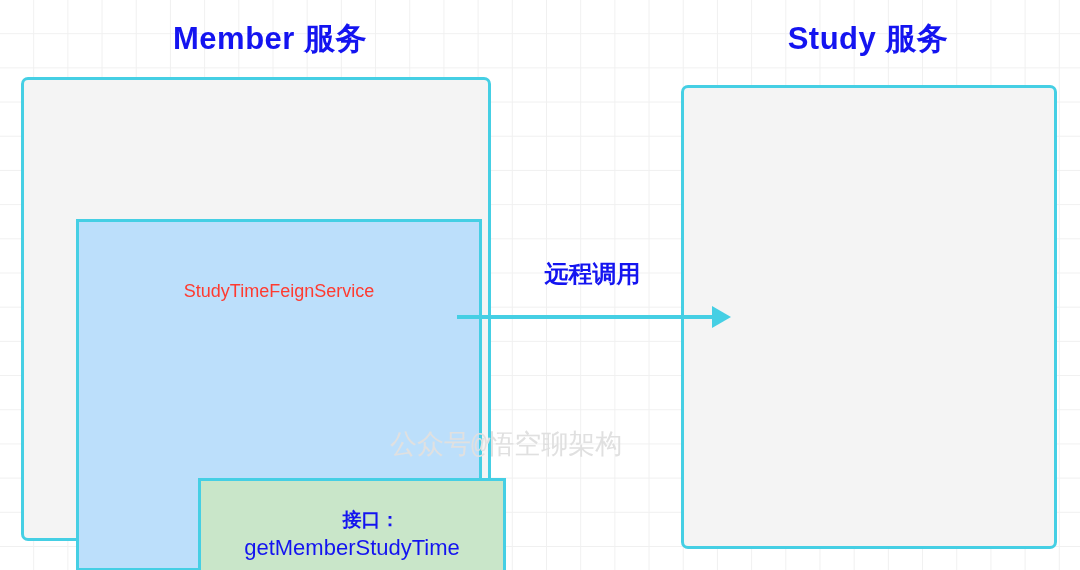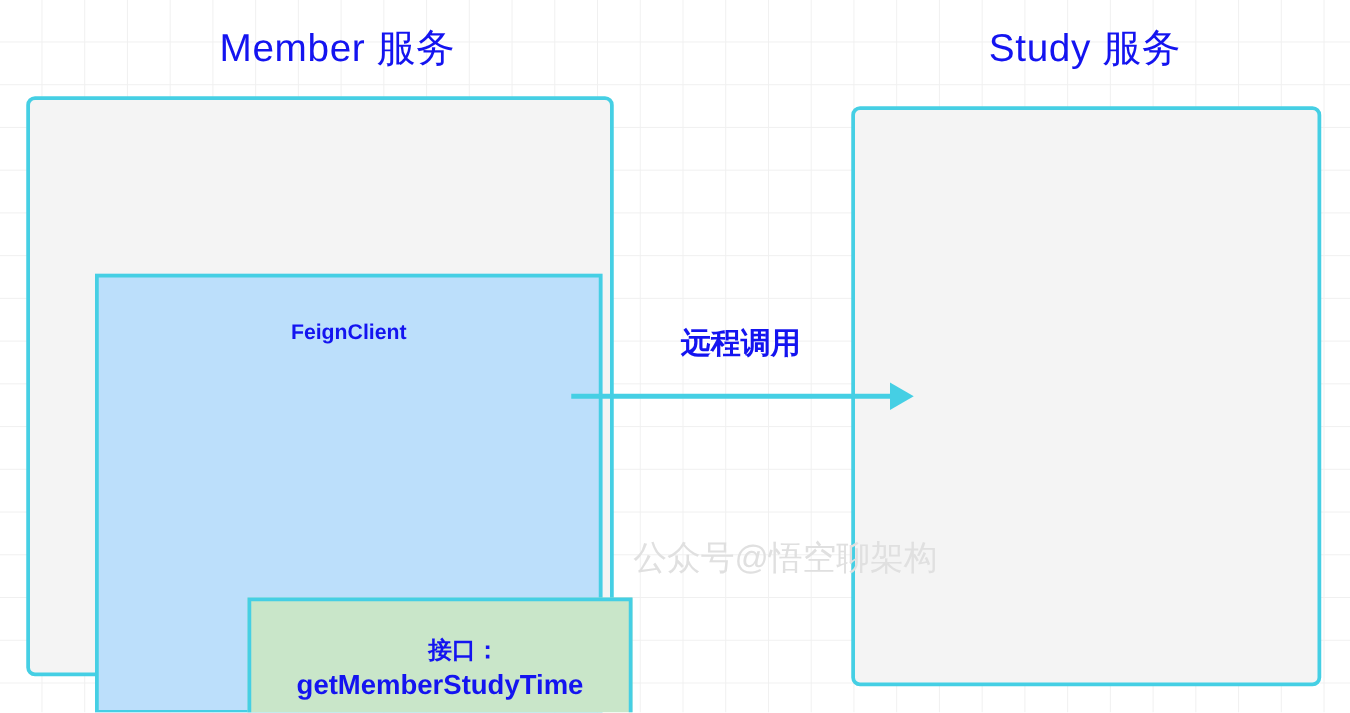--- a/index.html
+++ b/index.html
@@ -18,21 +18,21 @@
     background-size: 34.2px 34.2px;
     background-position: -1px -1px;
     overflow: hidden;
     font-family: "Liberation Sans", "DejaVu Sans", sans-serif;
   }
 
   .title {
     position: absolute;
     color: #1414f0;
     font-size: 31px;
-    font-weight: normal;
+    font-weight: bold;
     letter-spacing: 0.5px;
     white-space: nowrap;
     text-align: center;
   }
   #title-member { left: 120px; top: 18px; width: 300px; }
   #title-study  { left: 718px; top: 18px; width: 300px; text-align: center; }
 
   .service-box {
     position: absolute;
     background: #f4f4f4;
@@ -73,21 +73,21 @@
     font-weight: bold;
   }
   #feign-client-service {
     top: 59px;
     font-size: 18px;
     color: #ff3b30;
     font-weight: normal;
   }
 
   #api-label-1 { top: 26px; font-size: 19px; font-weight: bold; margin-left: 38px; }
-  #api-label-2 { top: 54px; font-size: 22px; font-weight: bold; }
+  #api-label-2 { top: 54px; font-size: 22px; font-weight: normal; }
 
   #remote-call-label {
     position: absolute;
     left: 455px;
     top: 258px;
     width: 275px;
     text-align: center;
     color: #1414f0;
     font-size: 24px;
     font-weight: bold;
@@ -110,43 +110,44 @@
     border-top: 11px solid transparent;
     border-bottom: 11px solid transparent;
     border-left: 19px solid #45cfe4;
   }
 
   #watermark {
     position: absolute;
     left: 390px;
     top: 428px;
     width: 360px;
-    text-align: right;
+    text-align: left;
     color: #e0e0e0;
     font-size: 27px;
     line-height: 36px;
     white-space: nowrap;
     pointer-events: none;
+    font-family: Liberation Mono, monospace;
   }
 </style>
 </head>
 <body>
 
 <div id="canvas">
 
   <div class="title" id="title-member">Member 服务</div>
 
   <div class="title" id="title-study">Study 服务</div>
 
   <div class="service-box" id="member-service-box">
 
     <div class="blue-box" id="feign-client-box">
 
-      <div class="box-text" id="feign-client-label">FeignClient</div>
 
+      <div class="box-text" id="feign-client-service">StudyTimeFeignService</div>
 
       <div id="api-box">
         <div class="box-text" id="api-label-1">接口：</div>
         <div class="box-text" id="api-label-2">getMemberStudyTime</div>
       </div>
 
     </div>
   </div>
 
   <div class="service-box" id="study-service-box">

